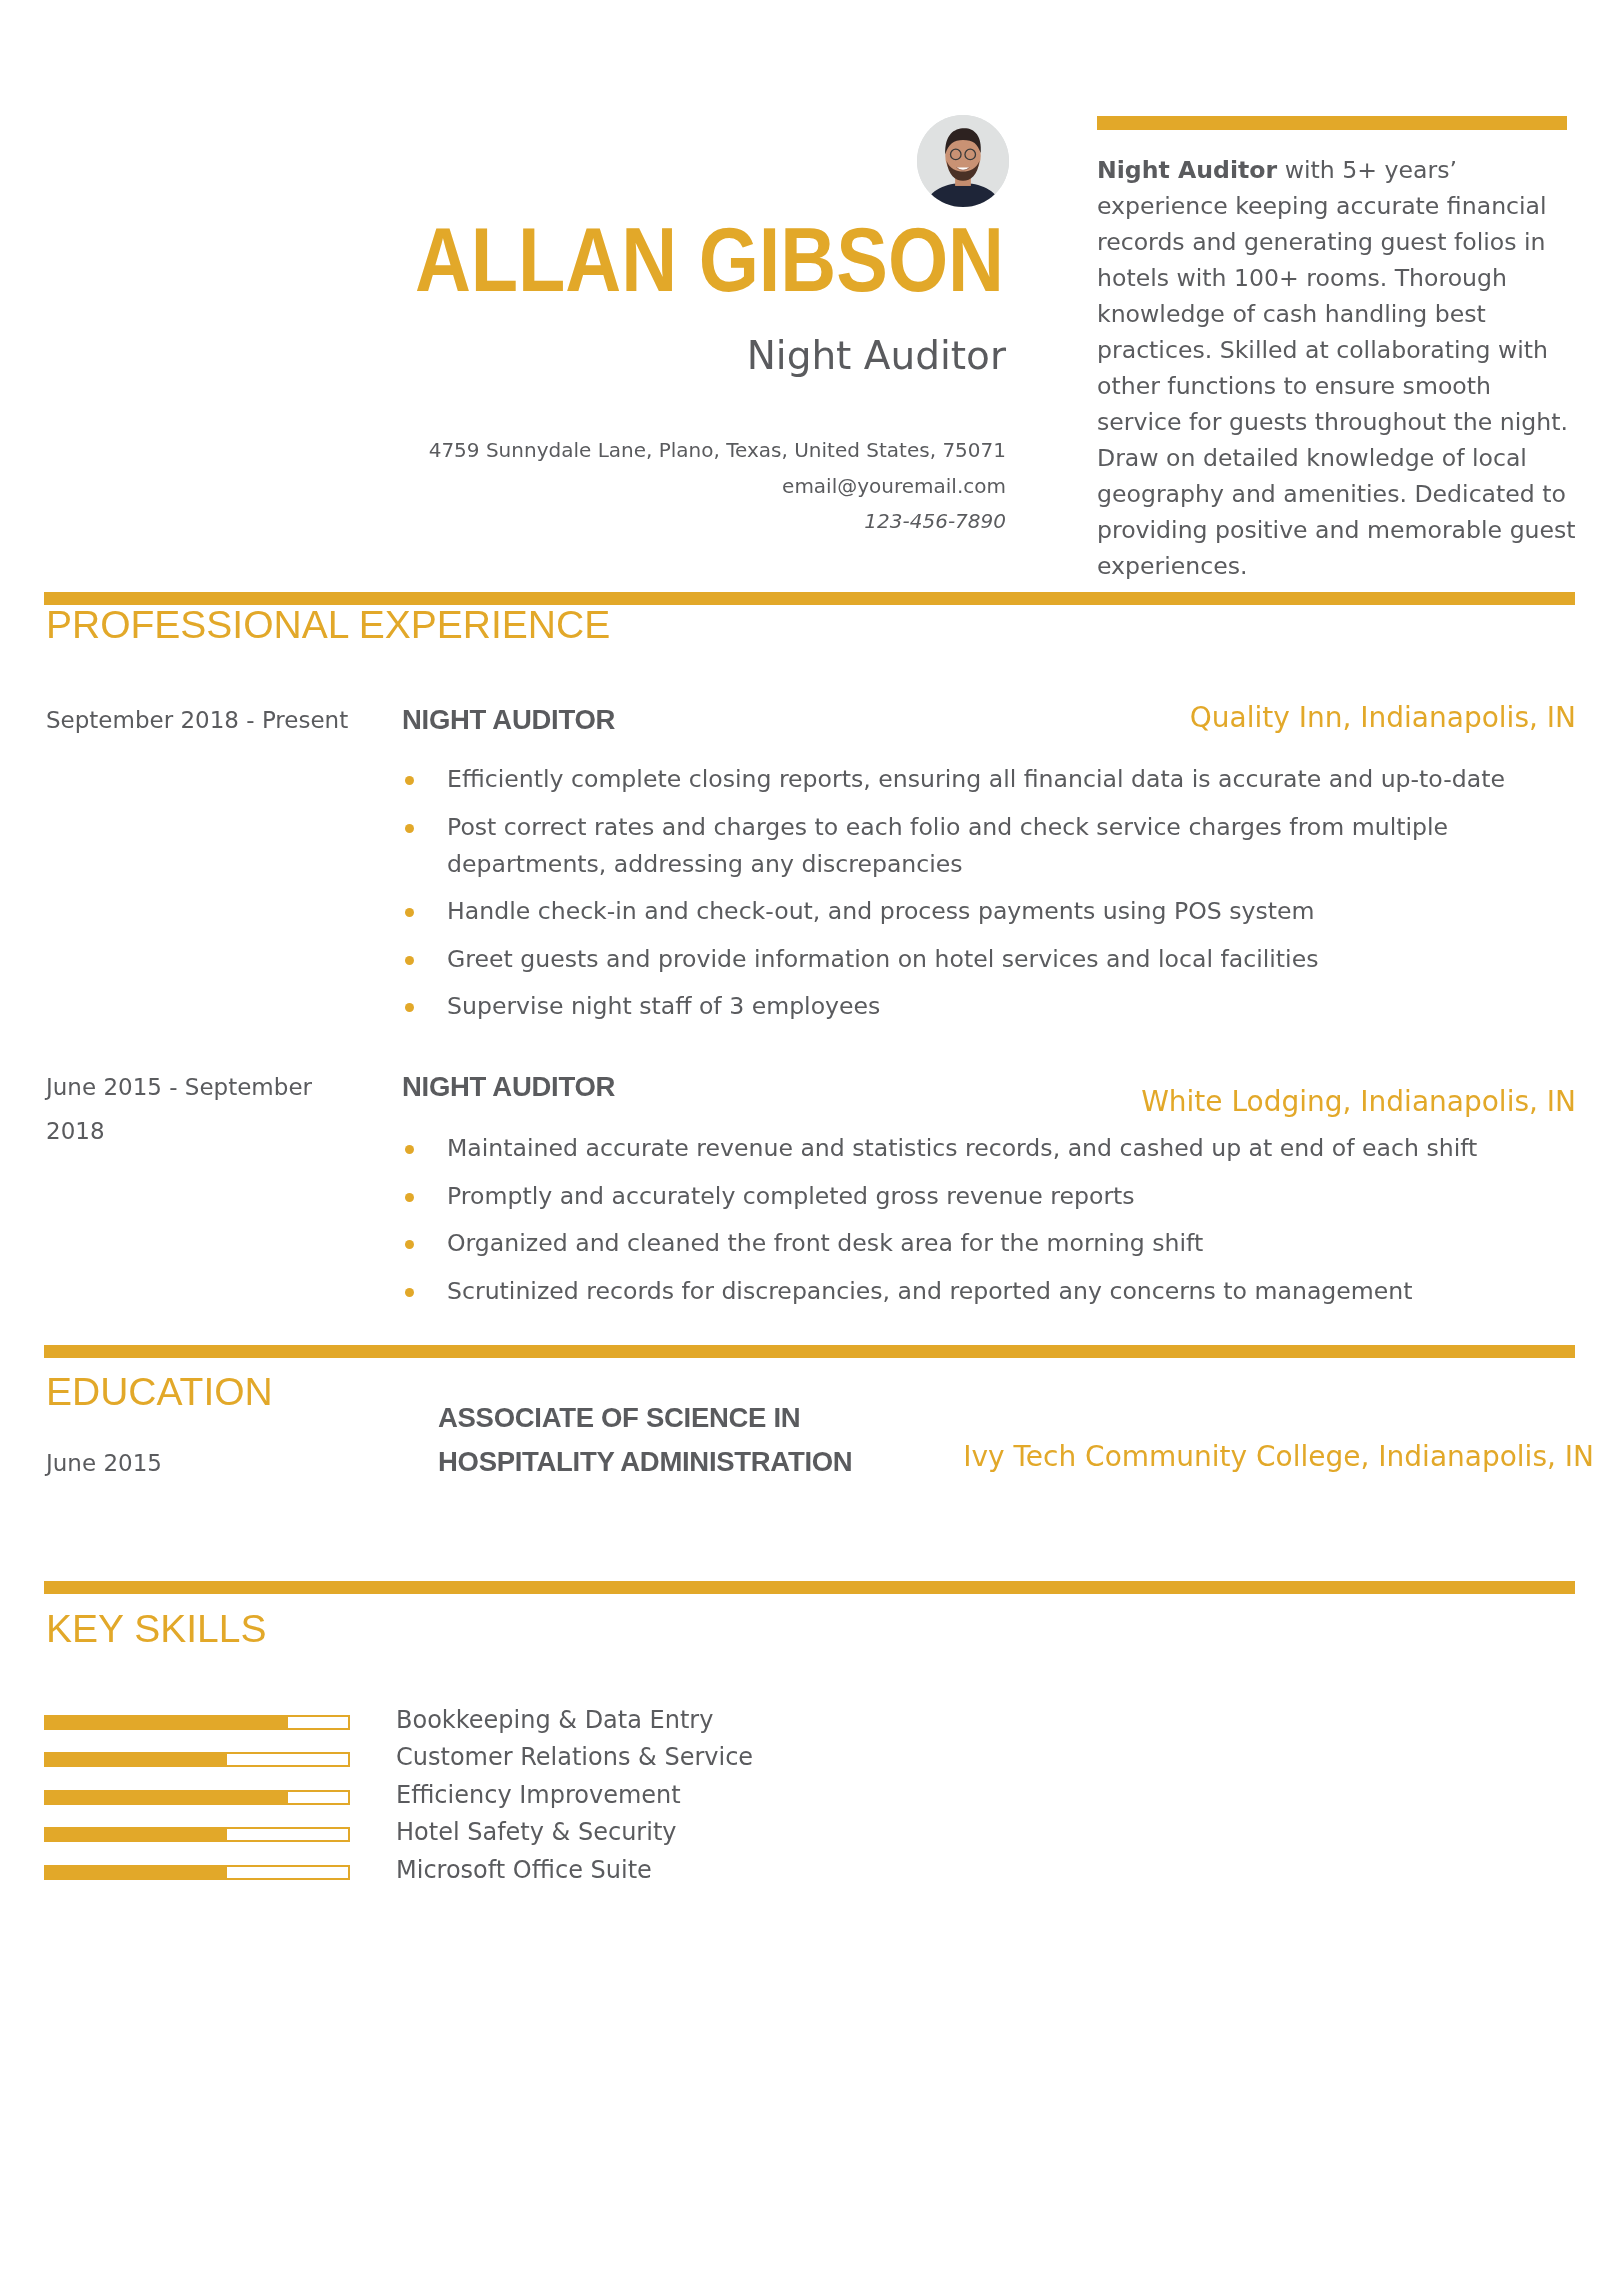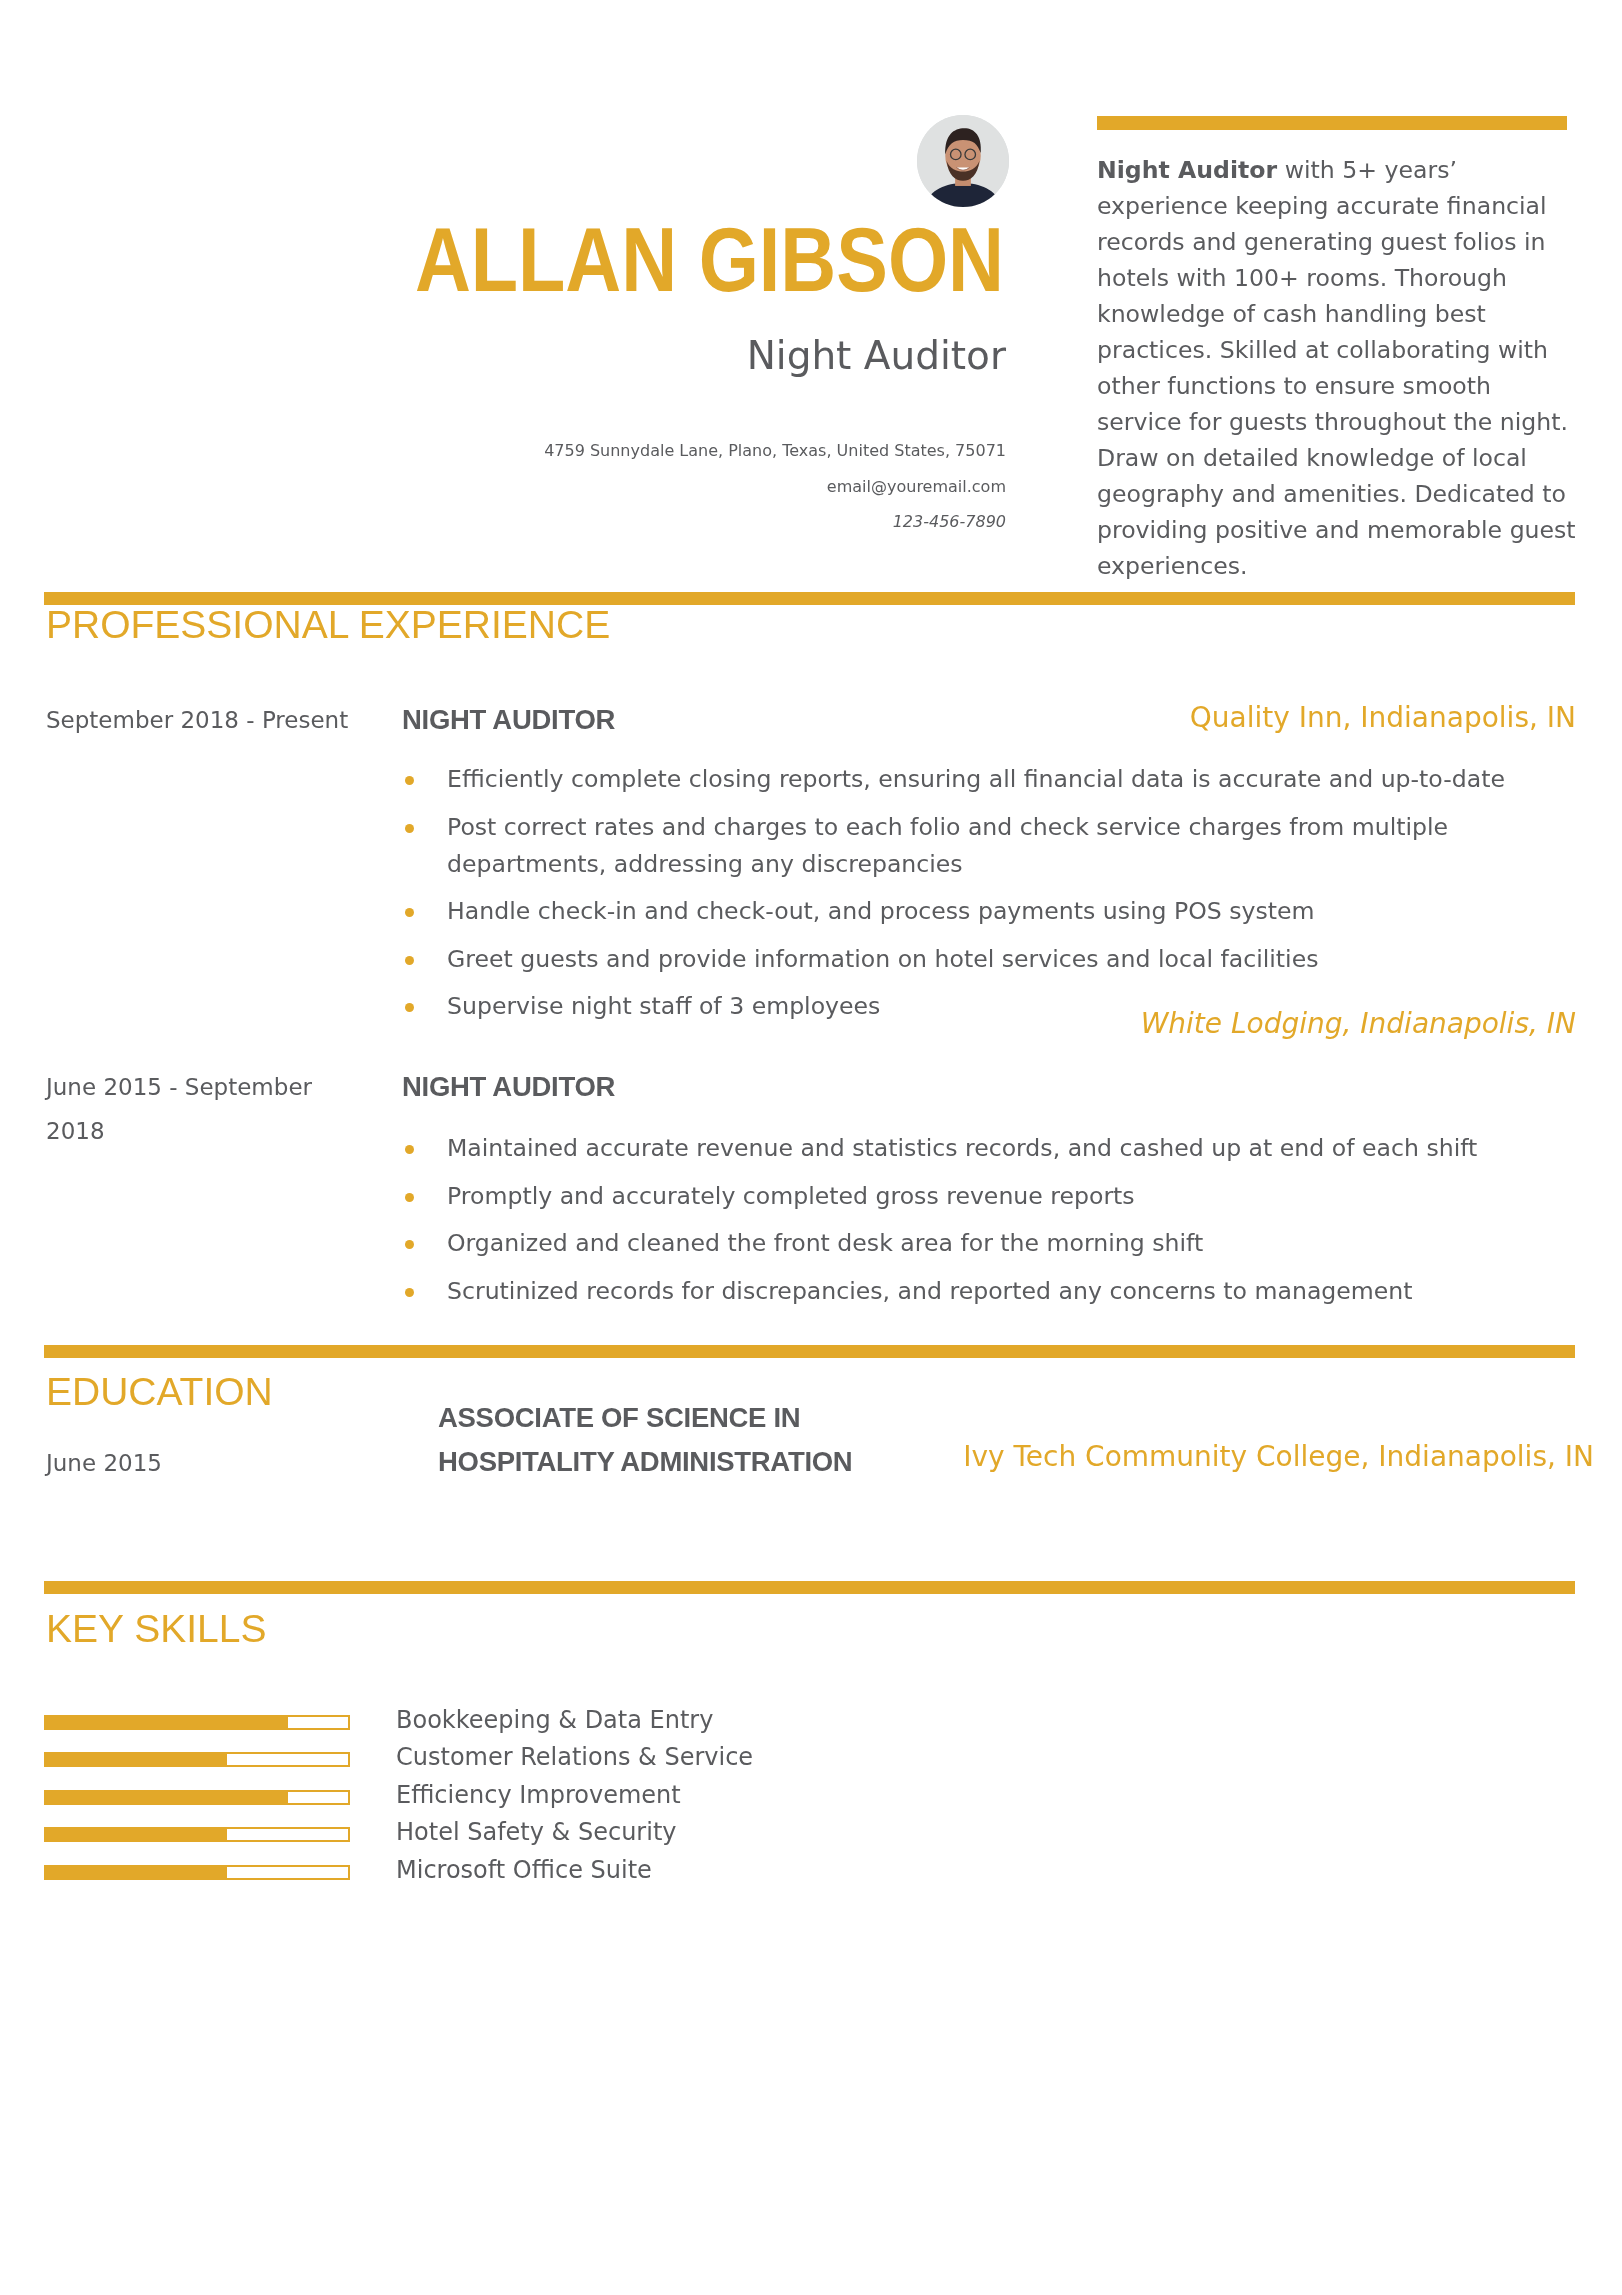--- a/index.html
+++ b/index.html
@@ -9,21 +9,21 @@
   .accent-bg { background: #e2a829; }
   .accent { color: #e2a829; }
   .body-font { font-family: "DejaVu Sans", "Liberation Sans", sans-serif; }
 
   
   #avatar { left: 917px; top: 115px; width: 92px; height: 92px; border-radius: 50%;
             overflow: hidden; background: #d9dcdd; }
   #name { right: 618px; top: 208px; font-size: 90px; line-height: 105px; font-weight: 700;
           white-space: nowrap; letter-spacing: 0px; transform: scaleX(0.86); transform-origin: right center; }
   #job-title { right: 616px; top: 330px; font-size: 39px; line-height: 52px; white-space: nowrap; }
-  .contact { right: 616px; font-size: 16px; line-height: 35px; white-space: nowrap; }
+  .contact { right: 616px; font-size: 20px; line-height: 35px; white-space: nowrap; }
   #summary-bar { left: 1097px; top: 116px; width: 470px; height: 14.4px; }
   #summary { left: 1097px; top: 152px; width: 484px; font-size: 23.6px; line-height: 36px; }
   #summary b { font-weight: 700; }
 
   .rule { left: 44px; width: 1531px; height: 13px; }
   .section-title { left: 46px; font-size: 39px; line-height: 46px; font-weight: 400; white-space: nowrap; }
 
   .date { left: 46px; width: 314px; font-size: 23px; line-height: 44px; }
   .role { left: 402px; font-size: 27.5px; line-height: 39px; font-weight: 700; white-space: nowrap; letter-spacing: -0.3px; }
   .company { right: 46px; font-size: 28px; line-height: 33px; white-space: nowrap; text-align: left; }
@@ -73,21 +73,21 @@
 <ul class="abs bullets body-font" style="top:757px;">
   <li><span class="dot"></span><span>Efficiently complete closing reports, ensuring all financial data is accurate and up-to-date</span></li>
   <li style="width:1008px;"><span class="dot"></span><span>Post correct rates and charges to each folio and check service charges from multiple departments, addressing any discrepancies</span></li>
   <li><span class="dot"></span><span>Handle check-in and check-out, and process payments using POS system</span></li>
   <li><span class="dot"></span><span>Greet guests and provide information on hotel services and local facilities</span></li>
   <li><span class="dot"></span><span>Supervise night staff of 3 employees</span></li>
 </ul>
 
 <div class="abs date body-font" style="top:1065px;">June 2015 - September 2018</div>
 <div class="abs role" style="top:1067px;">NIGHT AUDITOR</div>
-<div class="abs company accent body-font" style="top:1007px;font-style:italic;">White Lodging, Indianapolis, IN</div>
+<div class="abs company accent body-font" style="top:1085px;">White Lodging, Indianapolis, IN</div>
 <ul class="abs bullets body-font" style="top:1126px;">
   <li><span class="dot"></span><span>Maintained accurate revenue and statistics records, and cashed up at end of each shift</span></li>
   <li><span class="dot"></span><span>Promptly and accurately completed gross revenue reports</span></li>
   <li><span class="dot"></span><span>Organized and cleaned the front desk area for the morning shift</span></li>
   <li><span class="dot"></span><span>Scrutinized records for discrepancies, and reported any concerns to management</span></li>
 </ul>
 
 <div class="abs rule accent-bg" style="top:1345px;"></div>
 <div class="abs section-title accent" style="top:1369px;">EDUCATION</div>
 <div class="abs date body-font" style="top:1441px;">June 2015</div>

